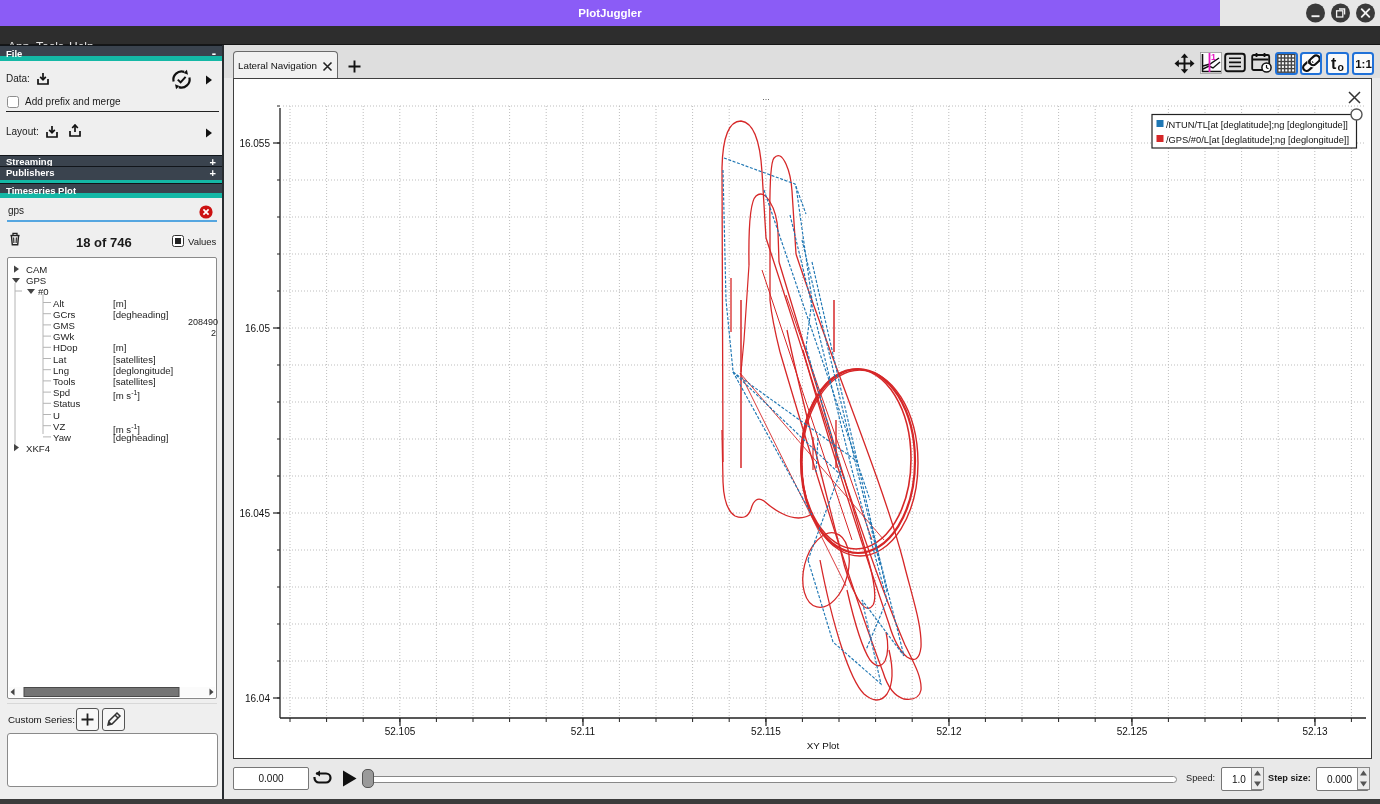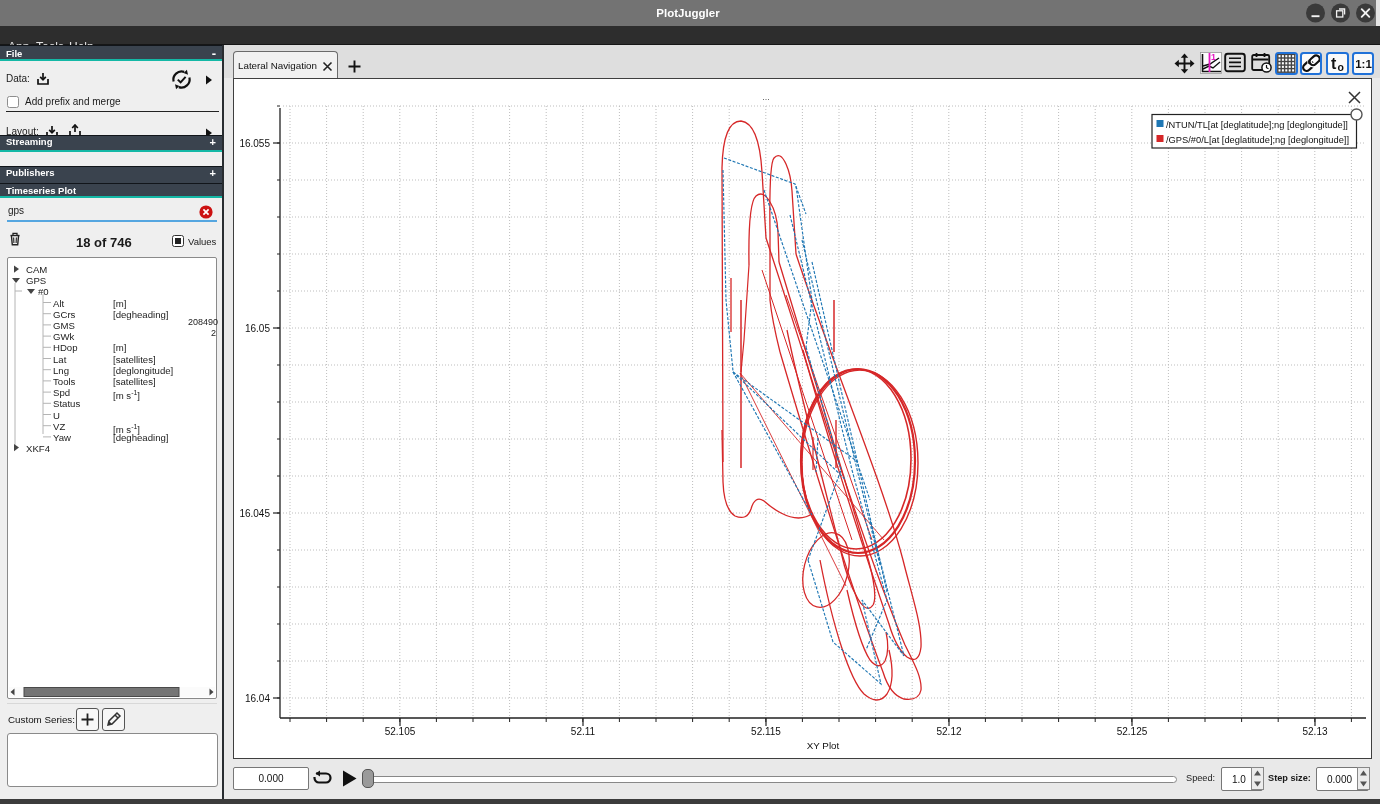--- a/index.html
+++ b/index.html
@@ -1,22 +1,22 @@
 <!DOCTYPE html>
 <html><head><meta charset="utf-8"><style>
 *{margin:0;padding:0;box-sizing:border-box}
 html,body{width:1380px;height:804px;overflow:hidden}
 body{font-family:"Liberation Sans",sans-serif;position:relative;background:#e6e6e6}
 .abs{position:absolute}
-.titlebar{left:0;top:0;width:1376px;height:26px;background:#737373}
+.titlebar{left:0;top:0;width:1220px;height:26px;background:#8b5cf6}
 .title{width:100%;text-align:center;color:#fff;font-size:11.5px;font-weight:bold;line-height:26px}
 .menubar{left:0;top:26px;width:1380px;height:19px;background:#2d2d2d;border-bottom:1px solid #161616}
 .menuitem{position:absolute;top:12px;color:#e4e4e4;font-size:12px;line-height:18px}
 .leftpanel{left:0;top:45px;width:223px;height:754px;background:#efefef}
-.sechdr{left:0;width:222px;height:16px;background:#3c4era;background:#3a434e;border-top:1px solid #11151a;border-bottom:2px solid #14b8a6;color:#fff;font-size:9.5px;font-weight:bold;line-height:15px;padding-left:6px}
+.sechdr{left:0;width:222px;height:16px;background:#3c4era;background:#3a434e;border-top:1px solid #11151a;border-bottom:5px solid #14b8a6;color:#fff;font-size:9.5px;font-weight:bold;line-height:15px;padding-left:6px}
 .sechdr .hbtn{position:absolute;right:6px;top:0;color:#fff;font-weight:bold}
 .lbl{color:#1a1a1a;font-size:10px}
 .rightpane{left:223px;top:45px;width:1157px;height:754px;background:#e9e9e9}
 .tabstrip{left:223px;top:45px;width:1157px;height:33px;background:#dedede}
 .splitter{left:222px;top:45px;width:2px;height:754px;background:#282c30}
 .bottomstrip{left:0;top:799px;width:1380px;height:5px;background:#3c3c3c}
 .tab{left:233px;top:51px;width:105px;height:27px;background:#f1f1f1;border:1px solid #6a6a6a;border-bottom:none;border-radius:4px 4px 0 0}
 .plotframe{left:233px;top:78px;width:1139px;height:681px;background:#fff;border:1.5px solid #3f3f3f}
 .treebox{left:7px;top:257px;width:210px;height:442px;background:#fff;border:1px solid #8a8a8a;border-radius:2px}
 .titem{position:absolute;color:#1c1c1c;font-size:9.6px;line-height:11px;white-space:nowrap}
@@ -71,21 +71,21 @@
     <path d="M4.2 4.8 L7 7.8 L9.8 4.8" fill="none" stroke="#111" stroke-width="1.7"></path>
   </svg>
 <svg class="abs" style="left:68px;top:124px" width="14" height="14" viewBox="0 0 14 14">
     <path d="M2 7 v5 h10 v-5" fill="none" stroke="#111" stroke-width="1.7"></path>
     <path d="M7 8 v-6.5" stroke="#111" stroke-width="1.7"></path>
     <path d="M4.2 4 L7 1 L9.8 4" fill="none" stroke="#111" stroke-width="1.7"></path>
   </svg>
 <svg class="abs" style="left:204px;top:127px" width="10" height="12" viewBox="0 0 10 12">
     <path d="M2 1.5 L8 6 L2 10.5 z" fill="#111"></path>
   </svg>
-<div class="abs sechdr" style="top:135px;height:17px;line-height:12px">Streaming<span class="hbtn" style="font-size:11px;line-height:13px">+</span></div>
+<div class="abs sechdr" style="top:155px;height:17px;line-height:12px">Streaming<span class="hbtn" style="font-size:11px;line-height:13px">+</span></div>
 <div class="abs sechdr" style="top:166px;height:19px;line-height:12px">Publishers<span class="hbtn" style="font-size:11px;line-height:13px">+</span></div>
 <div class="abs sechdr" style="top:183px;height:15px;line-height:13.5px">Timeseries Plot</div>
 <span class="abs lbl" style="left:8px;top:205px;font-size:10px">gps</span>
 <svg class="abs" style="left:199px;top:205px" width="14" height="14" viewBox="0 0 14 14">
     <circle cx="7" cy="7" r="6.6" fill="#cc1111"></circle>
     <path d="M4.4 4.4 l5.2 5.2 M9.6 4.4 l-5.2 5.2" stroke="#fff" stroke-width="1.7"></path>
   </svg>
 <div class="abs" style="left:7px;top:220px;width:210px;height:2px;background:#55a6e0"></div>
 <svg class="abs" style="left:8px;top:231px" width="14" height="16" viewBox="0 0 14 16">
     <path d="M2.5 4.5 h9" stroke="#222" stroke-width="1.4"></path>

